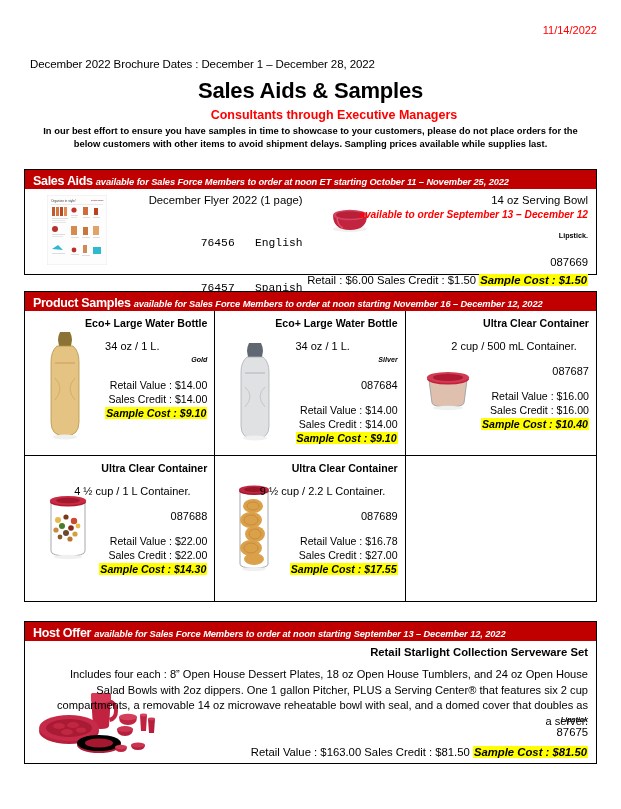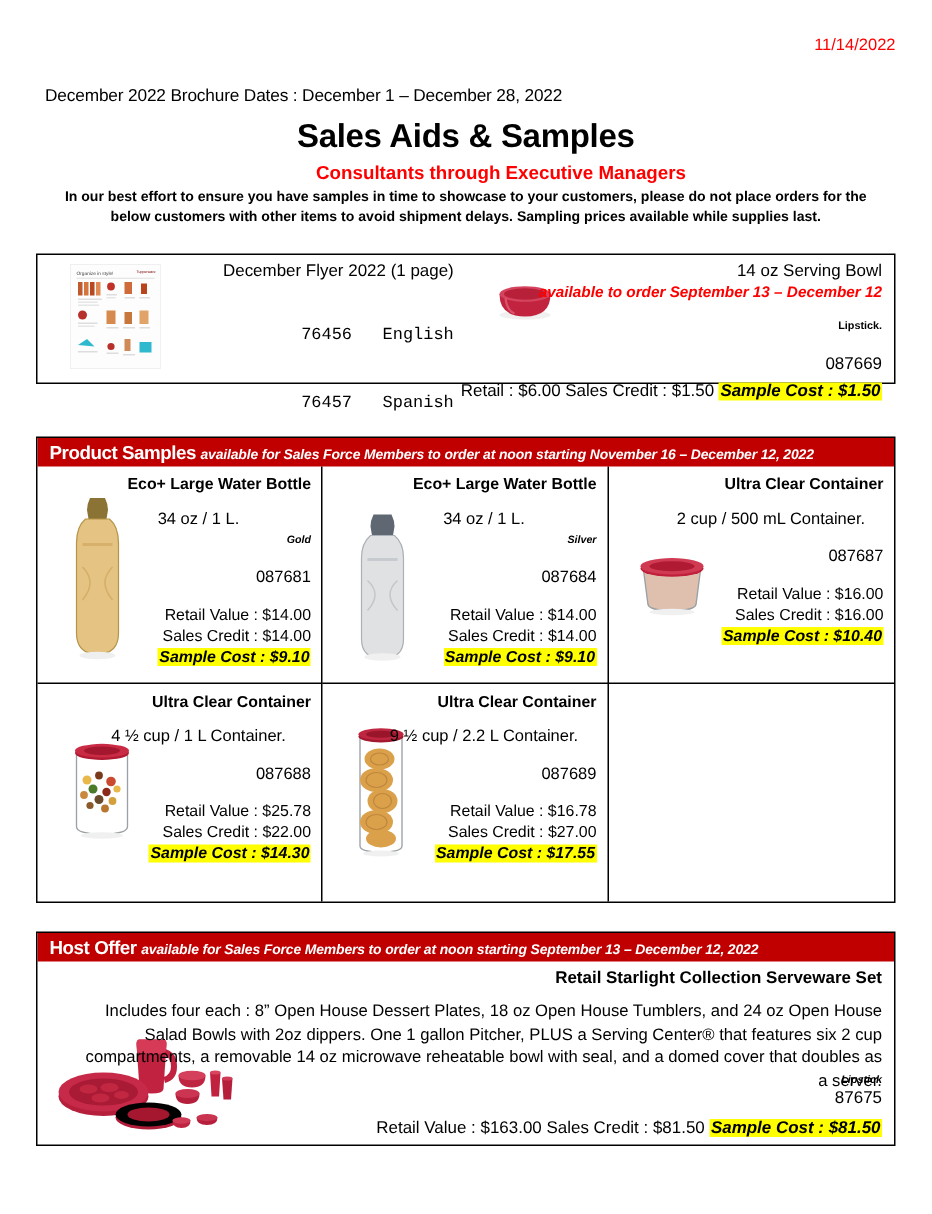--- a/index.html
+++ b/index.html
@@ -256,20 +256,23 @@
 <div class="doc-date">11/14/2022</div>
 
 <div class="intro">
   <div class="brochure-dates">December 2022 Brochure Dates : December 1 – December 28, 2022</div>
   <div class="main-title">Sales Aids &amp; Samples</div>
   <div class="subtitle">Consultants through Executive Managers</div>
   <div class="disclaimer">In our best effort to ensure you have samples in time to showcase to your customers, please do not place orders for the below customers with other items to avoid shipment delays. Sampling prices available while supplies last.</div>
 </div>
 
 <div class="section" style="top:169px;">
+  <div class="band">
+    <span class="band-title">Sales Aids</span><span class="band-sub">available for Sales Force Members to order at noon ET starting October 11 – November 25, 2022</span>
+  </div>
   <div class="sa-body">
 
     <div class="sa-left">
       <svg class="flyer-img" viewBox="0 0 60 70">
         <rect x="0" y="0" width="60" height="70" fill="#fdfdfd" stroke="#d8d8d8" stroke-width="0.5"></rect>
         <text x="4" y="7" font-size="3.2" fill="#444" font-family="Liberation Sans, sans-serif">Organize in style!</text>
         <text x="44" y="6" font-size="2.4" fill="#7a0000" font-family="Liberation Sans, sans-serif">Tupperware</text>
         <line x1="4" y1="9.5" x2="56" y2="9.5" stroke="#ccc" stroke-width="0.4"></line>
         <g>
           <rect x="5" y="12" width="3" height="9" fill="#c05a2e"></rect>
@@ -354,21 +357,20 @@
         <path d="M14 20 q-6 5 -6 16 v60 q0 14 14 14 q14 0 14 -14 v-60 q0 -11 -6 -16 z" fill="none" stroke="#b59447" stroke-width="0.8"></path>
         <path d="M12 52 q10 10 0 22" stroke="#c9a055" stroke-width="1" fill="none" opacity="0.6"></path>
         <path d="M32 52 q-10 10 0 22" stroke="#c9a055" stroke-width="1" fill="none" opacity="0.6"></path>
         <rect x="12" y="36" width="20" height="2" fill="#c9a055" opacity="0.5"></rect>
         <ellipse cx="22" cy="111" rx="12" ry="2.5" fill="#efefef"></ellipse>
       </svg>
       <div class="ps-txt">
         <div class="ps-name">Eco+ Large Water Bottle</div>
         <div class="ps-size">34 oz / 1 L.</div>
         <div class="ps-color">Gold</div>
-        <div class="ps-item">087681</div>
         <div class="ps-prices">
           <div>Retail Value : $14.00</div>
           <div>Sales Credit : $14.00</div>
           <div><span class="hl">Sample Cost : $9.10</span></div>
         </div>
       </div>
     </div>
 
     <div class="ps-cell">
       <svg class="ps-img" style="left:18px;top:28px;width:44px;height:105px;" viewBox="0 0 44 105">
@@ -436,21 +438,21 @@
         <ellipse cx="27" cy="10.5" rx="18" ry="4.6" fill="#c92a44"></ellipse>
         <ellipse cx="27" cy="10.5" rx="12" ry="2.8" fill="#a3182e"></ellipse>
         <ellipse cx="27" cy="67" rx="14" ry="2.2" fill="#f0f0f0"></ellipse>
       </svg>
       <div class="ps-txt">
         <div class="ps-name">Ultra Clear Container</div>
         <div class="ps-size">4 ½ cup / 1 L Container.</div>
         <div class="ps-color"></div>
         <div class="ps-item">087688</div>
         <div class="ps-prices">
-          <div>Retail Value : $25.78</div>
+          <div>Retail Value : $22.00</div>
           <div>Sales Credit : $22.00</div>
           <div><span class="hl">Sample Cost : $14.30</span></div>
         </div>
       </div>
     </div>
 
     <div class="ps-cell row-last">
       <svg class="ps-img" style="left:14px;top:24px;width:50px;height:98px;" viewBox="0 0 50 98">
         <path d="M11 12 h28 v72 q0 4 -14 4 q-14 0 -14 -4 z" fill="#ffffff" opacity="0.3"></path>
         <path d="M11 12 h28 v72 q0 4 -14 4 q-14 0 -14 -4 z" fill="none" stroke="#9aa0a4" stroke-width="0.9"></path>

